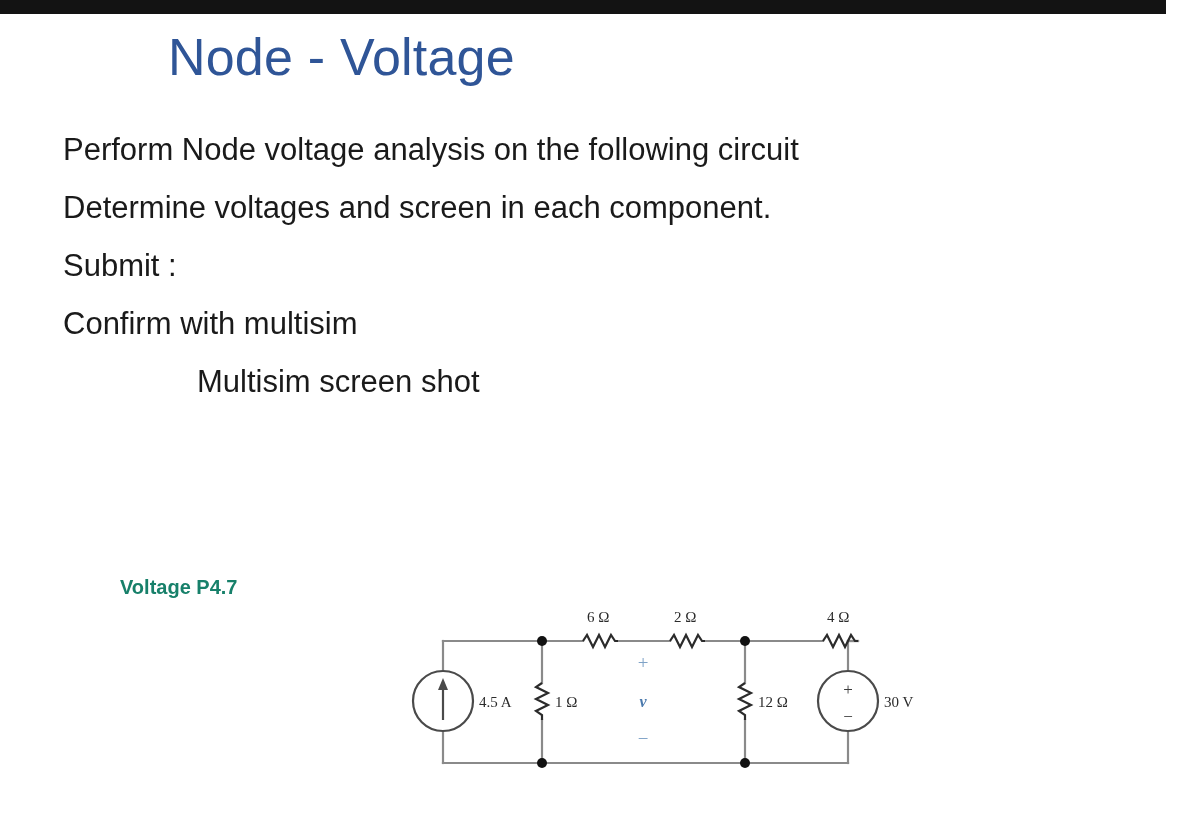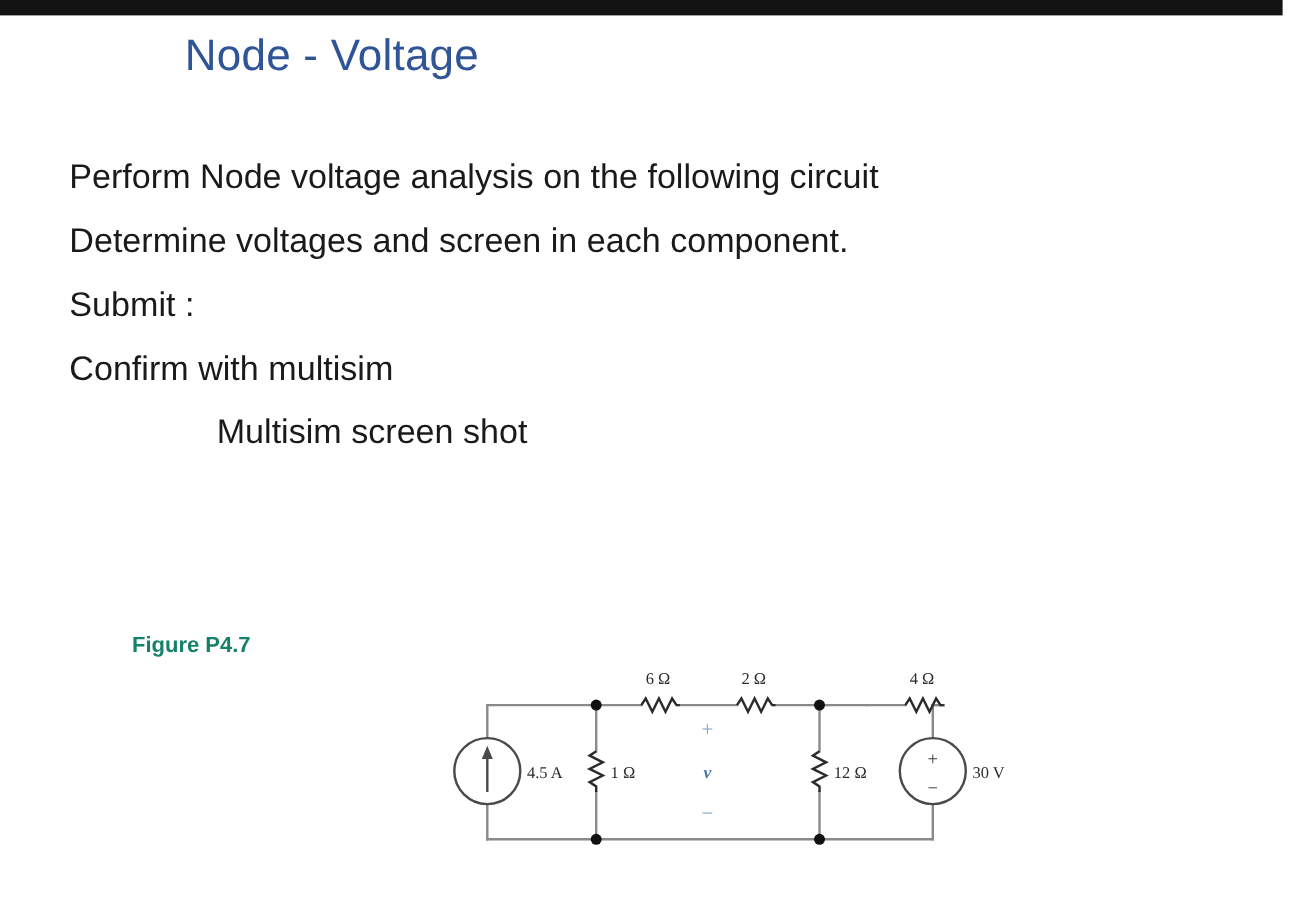--- a/index.html
+++ b/index.html
@@ -25,33 +25,33 @@
     height: 14px;
     background: #131313;
   }
 
   
   .slide-title {
     position: absolute;
     left: 168px;
     top: 30px;
     font-family: "Liberation Sans", sans-serif;
-    font-size: 40px;
+    font-size: 52px;
     font-weight: 400;
     line-height: 1.05;
     color: #2f5597;
     letter-spacing: 0.2px;
     white-space: nowrap;
   }
 
   
   .body-block {
     position: absolute;
     left: 63px;
-    top: 132px;
+    top: 121px;
     width: 1050px;
   }
   .body-line {
     font-family: "Liberation Sans", sans-serif;
     font-size: 31px;
     font-weight: 400;
     line-height: 58px;
     color: #1a1a1a;
     white-space: nowrap;
   }
@@ -113,21 +113,21 @@
 <div class="slide-title">Node - Voltage</div>
 
 <div class="body-block">
   <div class="body-line">Perform Node voltage analysis on the following circuit</div>
   <div class="body-line">Determine voltages and screen in each component.</div>
   <div class="body-line">Submit :</div>
   <div class="body-line">Confirm with multisim</div>
   <div class="body-line indented">Multisim screen shot</div>
 </div>
 
-<div class="figure-caption">Figure P4.7</div>
+<div class="figure-caption">Voltage P4.7</div>
 
 <div class="circuit-figure">
   <svg width="520" height="185" viewBox="0 0 520 185" xmlns="http://www.w3.org/2000/svg">
 
     <g stroke="#8a8a8a" stroke-width="2.2" fill="none" stroke-linecap="square">
 
       <path d="M 38 41 L 178 41"></path>
 
       <path d="M 213 41 L 265 41"></path>
 

